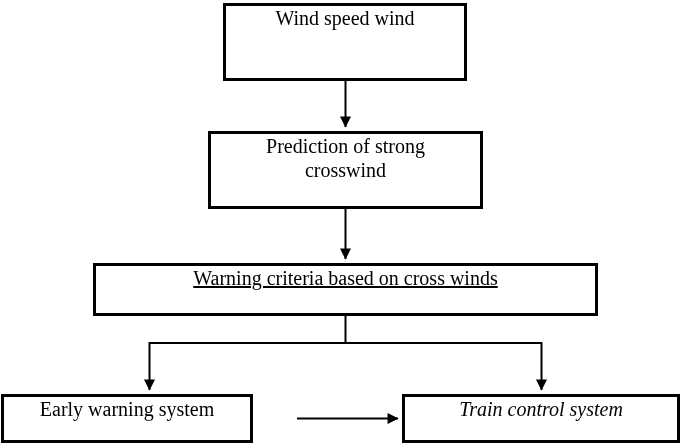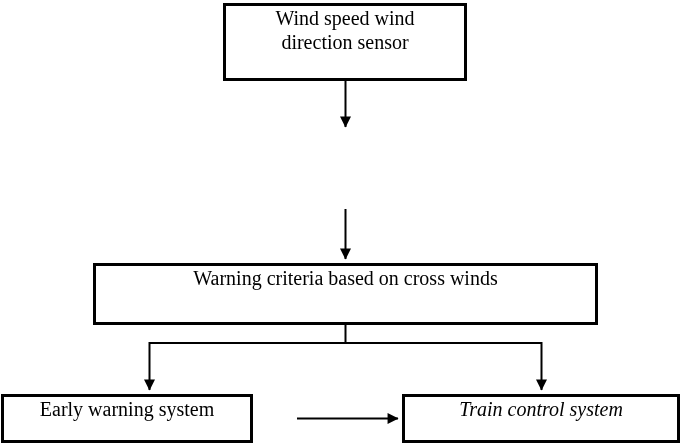--- a/index.html
+++ b/index.html
@@ -33,21 +33,21 @@
     justify-content: flex-start;
     text-align: center;
     color: #000000;
     font-size: 20px;
     line-height: 1.22;
     white-space: nowrap;
   }
   .node span { display: block; }
   #node-sensor       { left: 223px; top: 3px;   width: 244px; height: 78px; }
   #node-prediction   { left: 208px; top: 131px; width: 275px; height: 78px; }
-  #node-criteria     { left: 93px;  top: 263px; width: 505px; height: 62px; }
+  #node-criteria     { left: 93px;  top: 263px; width: 505px; height: 53px; text-decoration: underline; }
   #node-early        { left: 1px;   top: 394px; width: 252px; height: 49px; }
   #node-train        { left: 402px; top: 394px; width: 278px; height: 49px; font-style: italic; }
 </style>
 </head>
 <body>
 
 <div class="canvas">
 
   <svg class="connectors" viewBox="0 0 685 445" xmlns="http://www.w3.org/2000/svg">
     <defs>
@@ -66,23 +66,26 @@
 
     <line x1="149.5" y1="342" x2="149.5" y2="390" stroke="#000000" stroke-width="2" marker-end="url(#arrowhead)"></line>
 
     <line x1="541.5" y1="342" x2="541.5" y2="390" stroke="#000000" stroke-width="2" marker-end="url(#arrowhead)"></line>
 
     <line x1="297" y1="418.5" x2="398" y2="418.5" stroke="#000000" stroke-width="2" marker-end="url(#arrowhead)"></line>
   </svg>
 
   <div class="node" id="node-sensor">
     <span>Wind speed wind</span>
-    <span>direction sensor</span>
   </div>
 
+  <div class="node" id="node-prediction">
+    <span>Prediction of strong</span>
+    <span>crosswind</span>
+  </div>
 
   <div class="node" id="node-criteria">
     <span>Warning criteria based on cross winds</span>
   </div>
 
   <div class="node" id="node-early">
     <span>Early warning system</span>
   </div>
 
   <div class="node" id="node-train">

